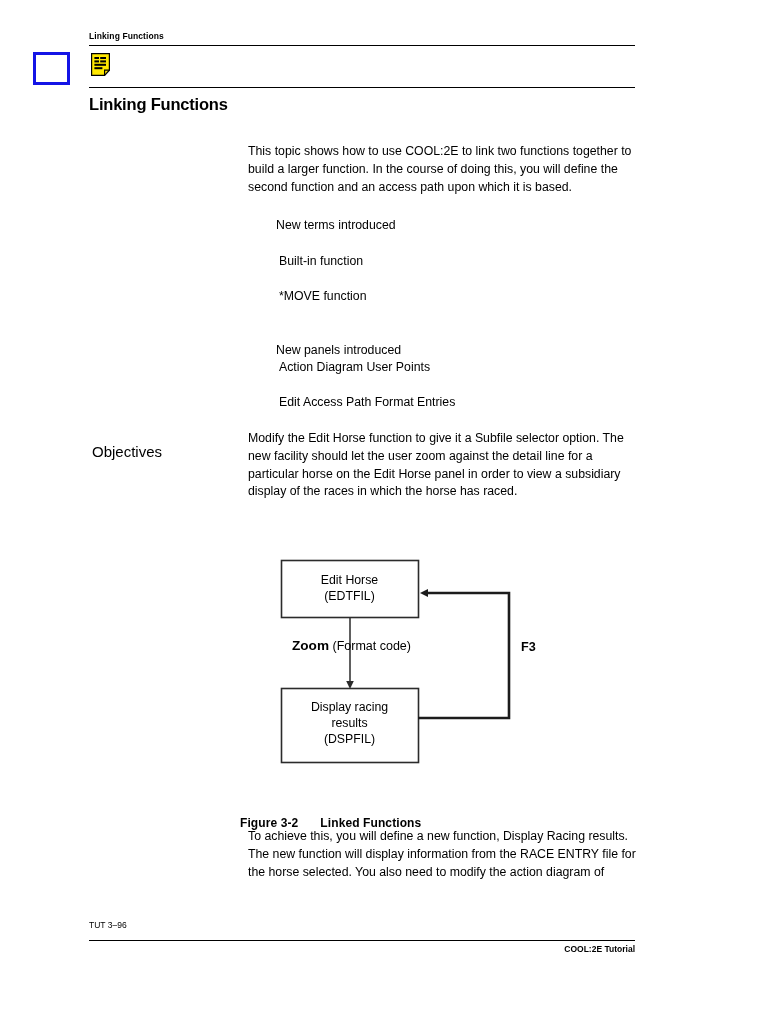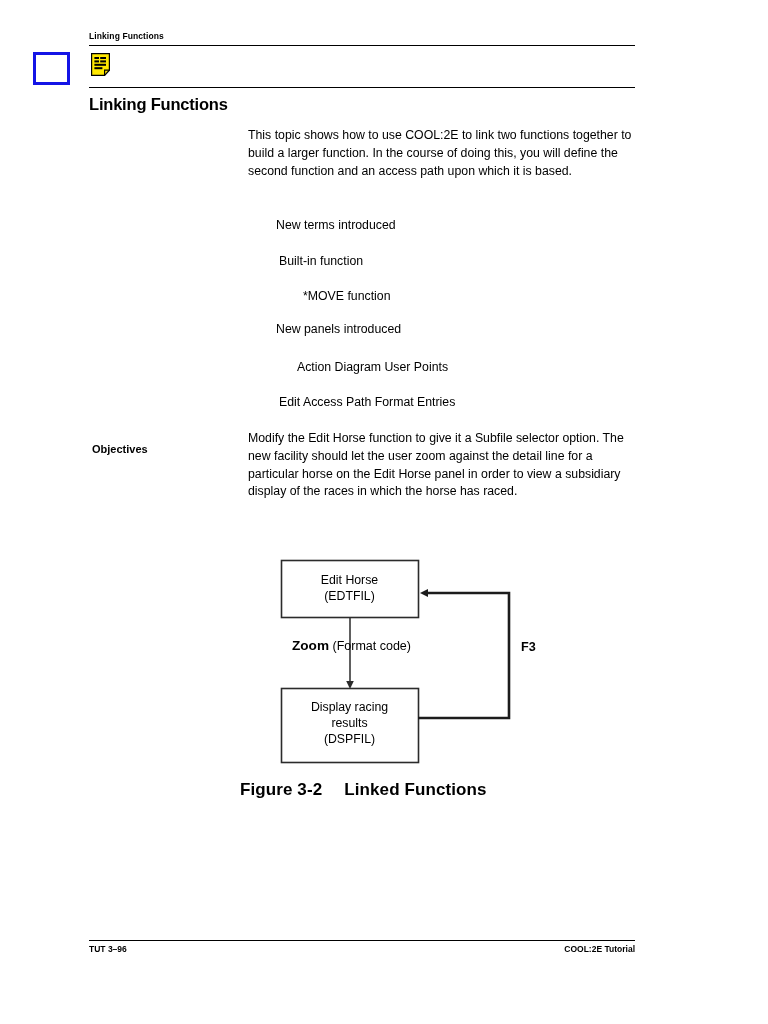--- a/index.html
+++ b/index.html
@@ -81,53 +81,53 @@
   }
 
   
   .body-col {
     position: absolute;
     left: 248px;
     width: 390px;
     font-size: 12.3px;
     line-height: 17.8px;
   }
-  .p-intro   { top: 127px; }
+  .p-intro   { top: 143px; }
   .p-final   { top: 828px; width: 395px; }
 
   .lvl0 {
     position: absolute;
     left: 248px;
     font-size: 12.3px;
     line-height: 17.8px;
     white-space: nowrap;
     margin-left: 28px;
   }
   .lvl1 {
     position: absolute;
     left: 279px;
     font-size: 12.3px;
     line-height: 17.8px;
     white-space: nowrap;
   }
 
   .t-newterms { top: 217px; }
   .t-builtin  { top: 253px; }
-  .t-move     { top: 288px; margin-left: 24px; }
-  .t-newpanels{ top: 321px; }
-  .t-adup     { top: 359px; margin-left: 18px; }
+  .t-move     { top: 288px; }
+  .t-newpanels{ top: 342px; }
+  .t-adup     { top: 359px; }
   .t-eapfe    { top: 394px; }
 
   
   .objectives-label {
     position: absolute;
     left: 92px;
     top: 443px;
-    font-size: 11px;
-    font-weight: bold;
+    font-size: 15px;
+    font-weight: normal;
   }
   .p-objectives {
     top: 430px;
   }
 
   
   .figure {
     position: absolute;
     left: 0;
     top: 0;
@@ -161,42 +161,42 @@
     left: 521px;
     top: 640px;
     font-size: 12.6px;
     font-weight: bold;
     text-align: right;
   }
 
   .fig-caption {
     position: absolute;
     left: 240px;
-    top: 780px;
-    font-size: 17px;
+    top: 816px;
+    font-size: 12px;
     font-weight: bold;
     letter-spacing: 0.1px;
   }
   .fig-caption .gap { display: inline-block; width: 22px; }
 
   
   .rule-foot {
     position: absolute;
     left: 89px;
     top: 940px;
     width: 546px;
     height: 1px;
     background: #000;
   }
   .foot-left {
     position: absolute;
     left: 89px;
-    top: 944px;
+    top: 920px;
     font-size: 8.5px;
-    font-weight: bold;
+    font-weight: normal;
   }
   .foot-right {
     position: absolute;
     right: 133px;
     top: 944px;
     font-size: 8.5px;
     font-weight: bold;
   }
 </style>
 </head>
@@ -264,18 +264,19 @@
     <div>Edit Horse</div>
     <div>(EDTFIL)</div>
   </div>
 
   <div class="fig-zoom"><b>Zoom</b><span> (Format code)</span></div>
 
   <div class="fig-f3">F3</div>
 
   <div class="fig-caption"><span>Figure 3-2</span><span class="gap"></span><span>Linked Functions</span></div>
 
+  <div class="body-col p-final">To achieve this, you will define a new function, Display Racing results. The new function will display information from the RACE ENTRY file for the horse selected. You also need to modify the action diagram of</div>
 
   <div class="rule-foot"></div>
   <div class="foot-left">TUT 3–96</div>
   <div class="foot-right">COOL:2E Tutorial</div>
 
 </div>
 
 </body></html>

